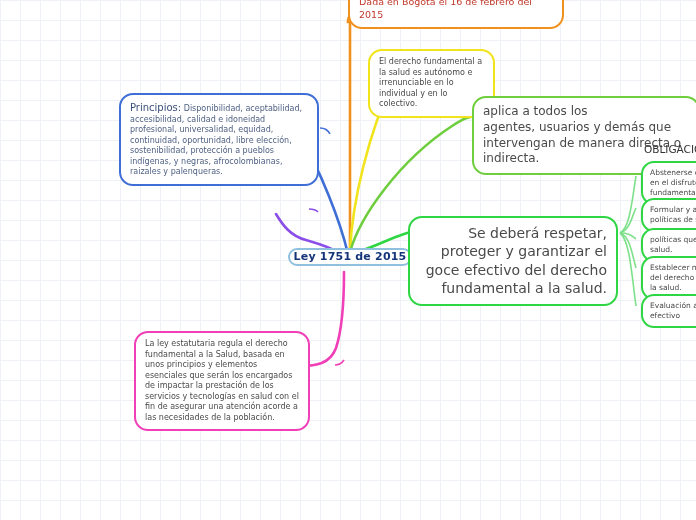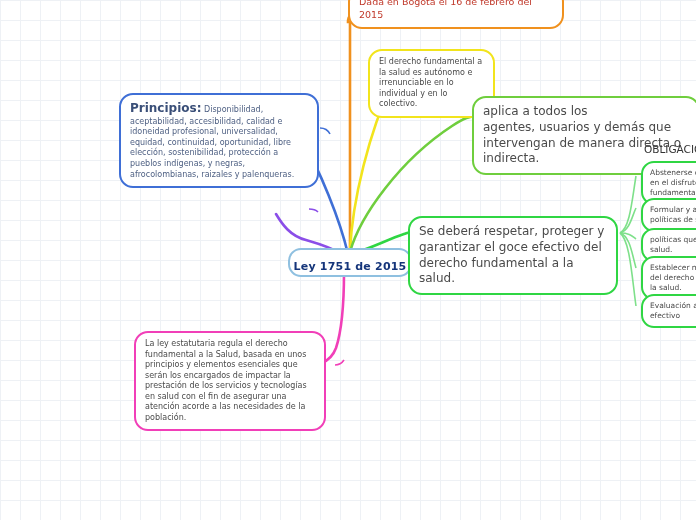--- a/index.html
+++ b/index.html
@@ -39,26 +39,26 @@
   }
   .node .body {
     display: block;
   }
 
   
   #central {
     left: 288px;
     top: 248px;
     width: 124px;
-    height: 29px;
+    height: 18px;
     border-color: #8fc0e0;
     border-radius: 13px;
     padding: 0;
     display: flex;
-    align-items: flex-end;
+    align-items: flex-start;
     justify-content: center;
   }
   #central .label {
     font-size: 11px;
     font-weight: bold;
     color: #15357a;
     letter-spacing: 0.2px;
   }
 
   
@@ -77,46 +77,47 @@
   .n-aplica {
     left: 472px; top: 96px; width: 228px;
     border-color: #6fce3d;
     color: #4a4a4a;
     font-size: 12px;
   }
   .n-respetar {
     left: 408px; top: 216px; width: 210px;
     border-color: #2fd643;
     color: #4a4a4a;
-    font-size: 12px;
+    font-size: 14px;
+    text-align: right;
   }
   .n-principios {
     left: 119px; top: 93px; width: 200px;
     border-color: #3f6fd6;
     color: #4d5f82;
     font-size: 8px;
   }
   .n-principios .lead {
-    font-size: 12px;
-    font-weight: bold;
+    font-size: 10px;
+    font-weight: normal;
     color: #3a4f78;
   }
   .n-objetivo {
     left: 101px; top: 191px; width: 207px;
     border-color: #8b4ee8;
     color: #4a4a4a;
     font-size: 8px;
   }
   .n-objetivo .lead {
     font-size: 10.5px;
     font-weight: bold;
     color: #333333;
   }
   .n-estatutaria {
-    left: 134px; top: 331px; width: 192px;
+    left: 134px; top: 331px; width: 176px;
     border-color: #f13fb8;
     color: #4a4a4a;
     font-size: 8px;
   }
 
   
   #oblig-title {
     position: absolute;
     left: 644px;
     top: 143px;

